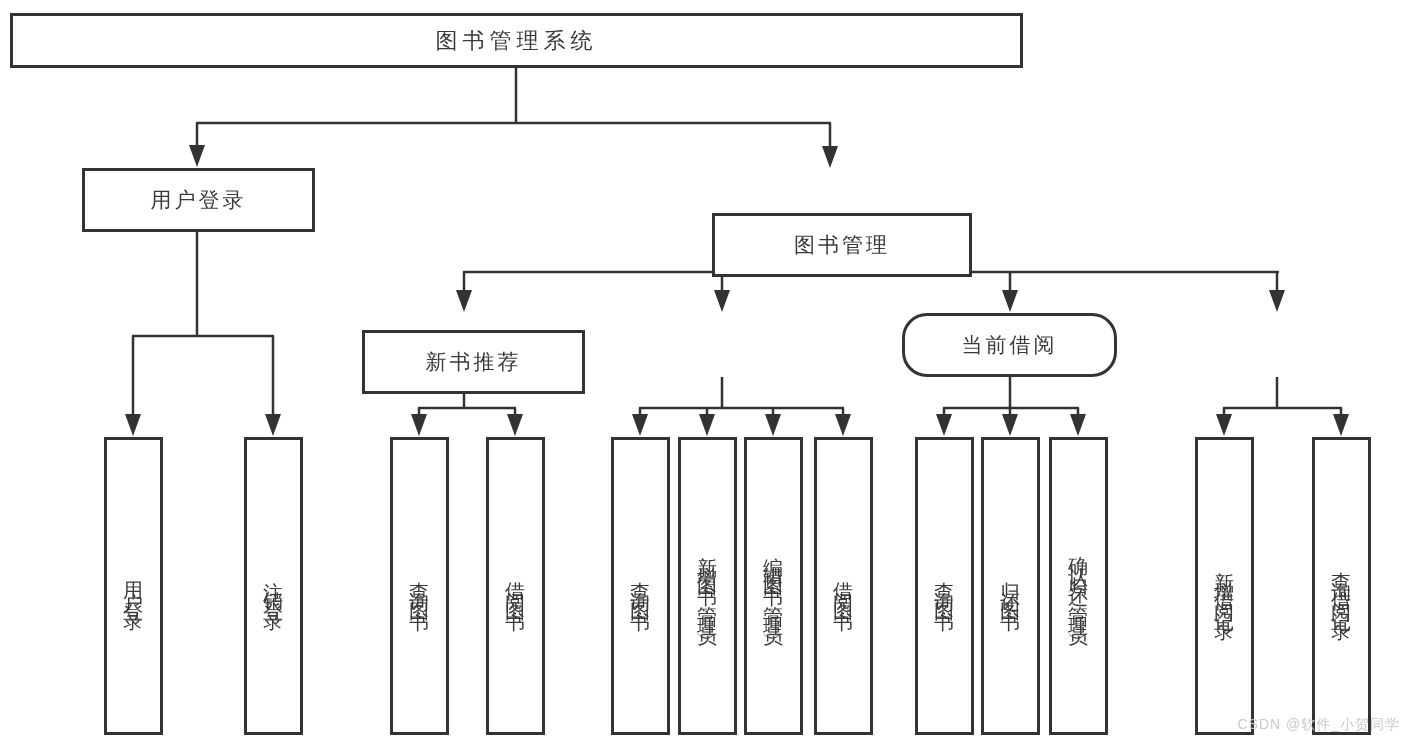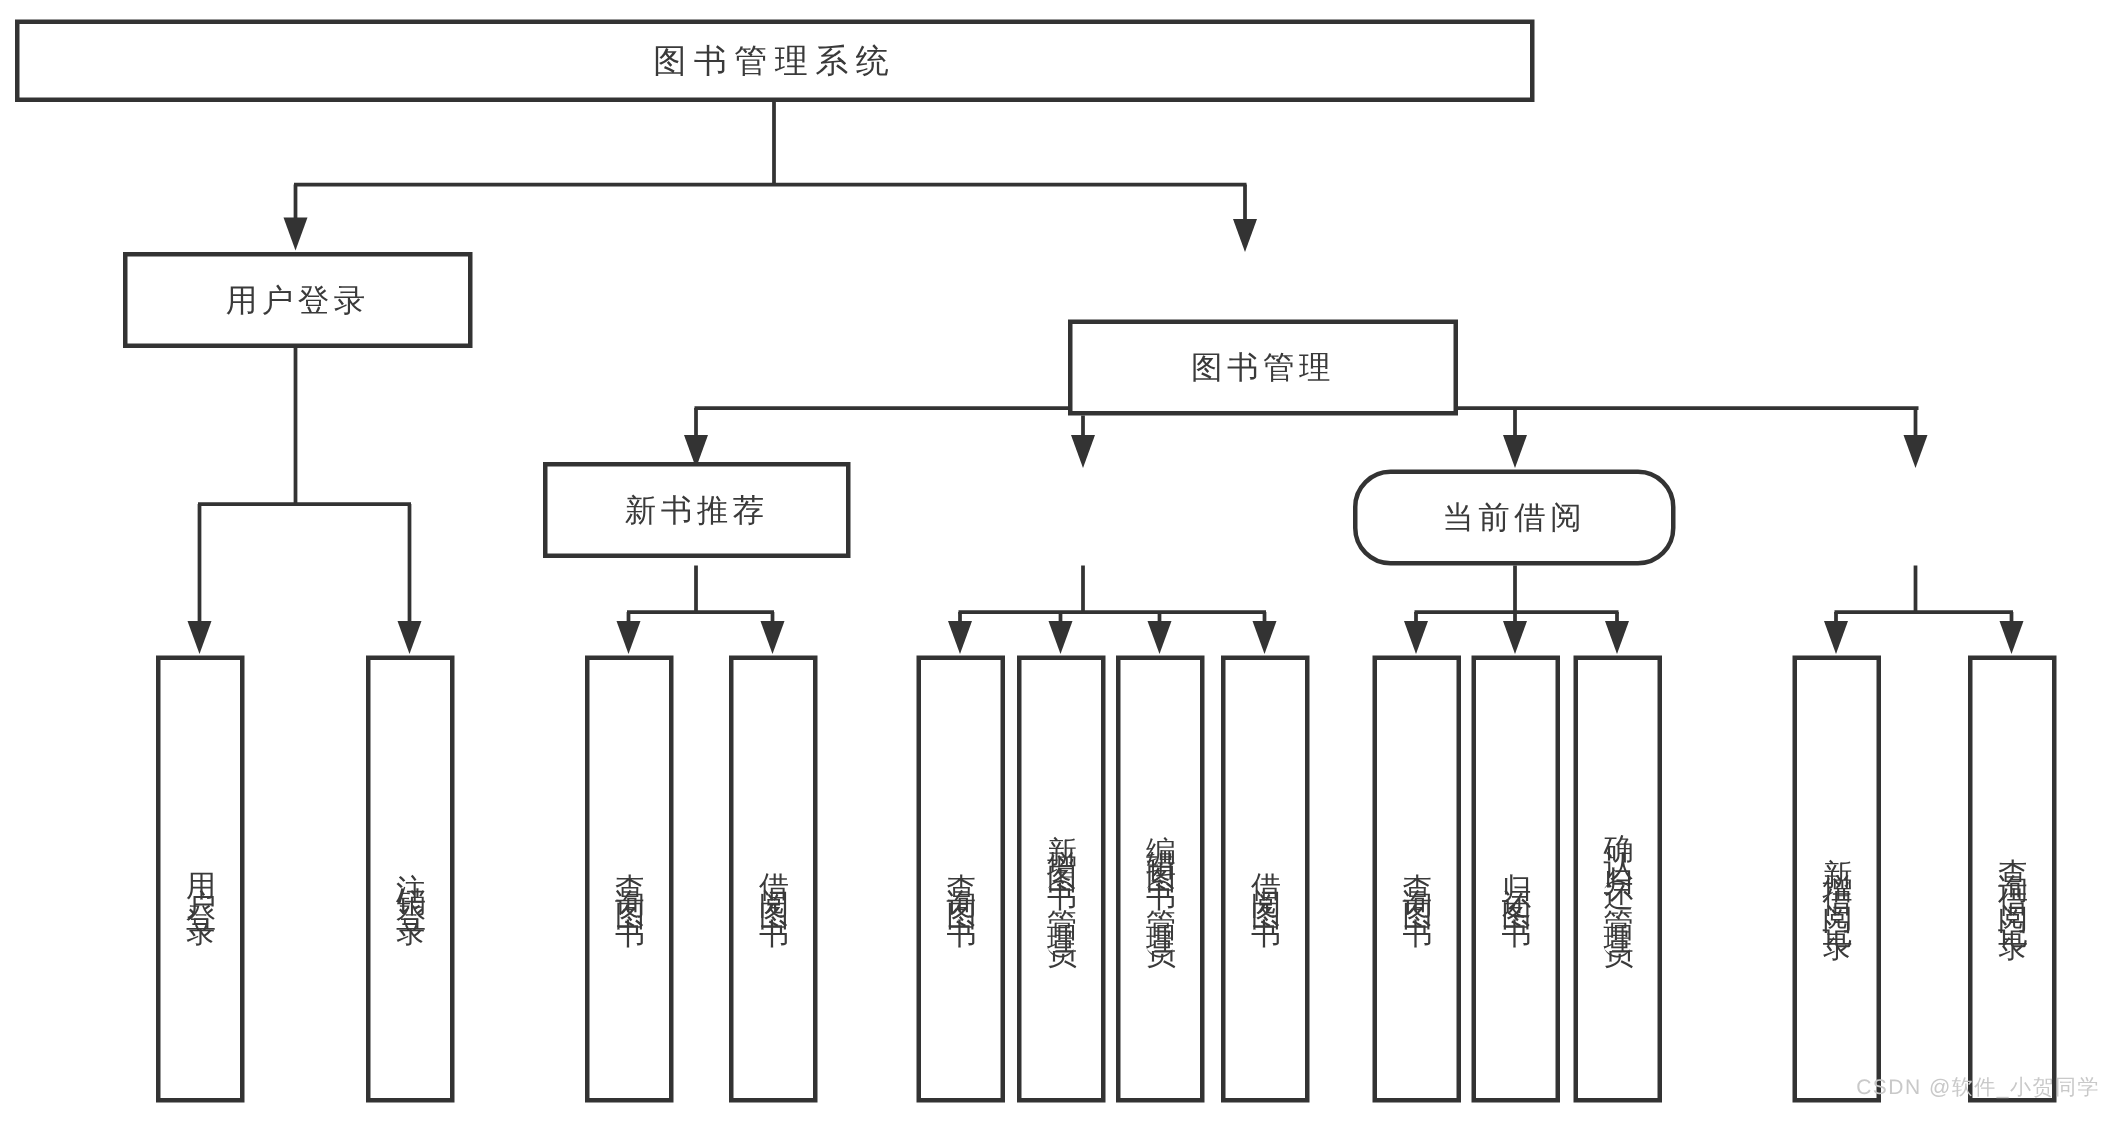--- a/index.html
+++ b/index.html
@@ -101,21 +101,21 @@
     <span class="root-label">图书管理系统</span>
   </div>
 
   <div class="node" style="left:82px; top:168px; width:233px; height:64px;">
     <span class="h-label">用户登录</span>
   </div>
   <div class="node" style="left:712px; top:169px; width:260px; height:64px;margin-top:44px;">
     <span class="h-label">图书管理</span>
   </div>
 
-  <div class="node" style="left:362px; top:308px; width:205px; height:64px;">
+  <div class="node" style="left:362px; top:330px; width:223px; height:64px;">
     <span class="h-label">新书推荐</span>
   </div>
   <div class="node" style="left:902px; top:313px; width:215px; height:64px;border-radius:25px;">
     <span class="h-label">当前借阅</span>
   </div>
 
   <div class="node leaf" style="left:104px;">
     <span class="leaf-label">用户登录</span>
   </div>
   <div class="node leaf" style="left:244px;">

